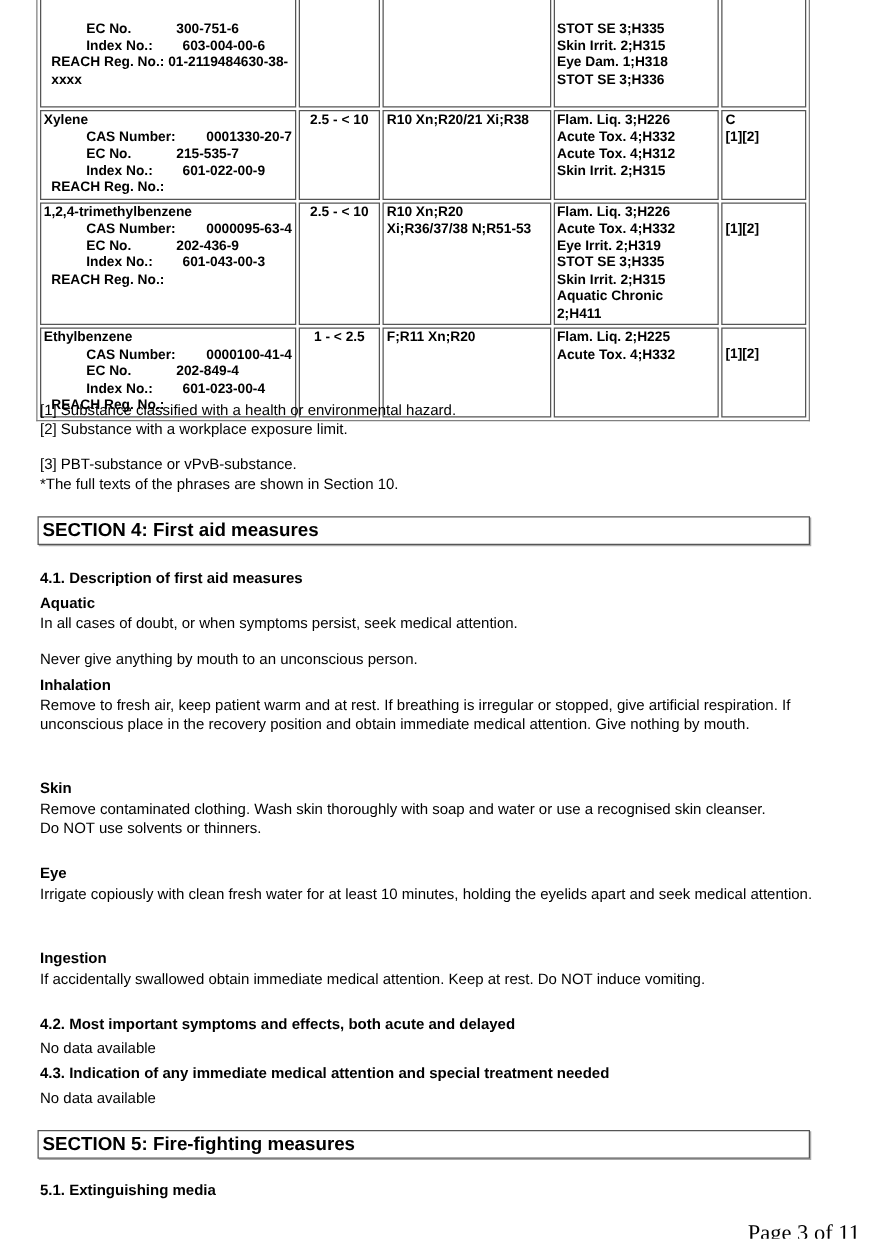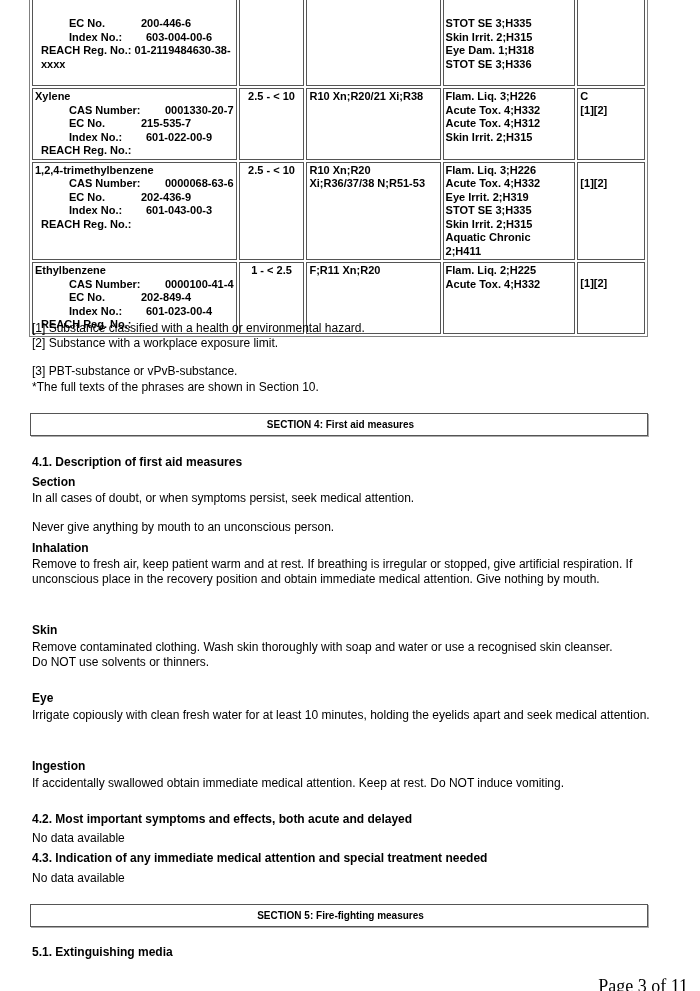--- a/index.html
+++ b/index.html
@@ -9,35 +9,35 @@
                  border-collapse: separate; border-spacing: 2px;
                  border: 1px solid #808080; border-top: none; }
     table.comp td { border: 1px solid #555; vertical-align: top; padding: 1px 2px;
                     font-size: 11px; font-weight: bold; line-height: 13.5px; }
     .c1 { width: 197px; } .c2 { width: 63px; text-align: center; } .c3 { width: 129px; } .c4 { width: 129px; } .c5 { width: 64px; }
     .ind { padding-left: 6px; display: block; }
     .gap { display: inline-block; padding-left: 28px; }
     .line { display: block; white-space: nowrap; }
     .note { position: absolute; left: 32px; font-size: 12px; }
     .sec { position: absolute; left: 30px; width: 613px; height: 21px; border: 1px solid #555;
-           box-shadow: 1px 1px 0 #aaa; font-size: 10px; font-weight: bold; line-height: 21px; padding-left: 3px; text-align: center; }
+           box-shadow: 1px 1px 0 #aaa; font-size: 15px; font-weight: bold; line-height: 21px; padding-left: 3px; }
     .h { position: absolute; left: 32px; font-size: 12px; font-weight: bold; text-align: right; }
     .p { position: absolute; left: 32px; width: 620px; font-size: 12px; line-height: 15px; }
     .footer { position: absolute; right: 12px; top: 976px; font-family: "Liberation Serif", serif; font-size: 18px; }
   </style>
 </head>
 <body>
 
 <table class="comp">
 
   <tbody>
       <tr style="height:92px;">
     <td class="c1">
       <span class="line" style="height:21px;"></span>
-      <span class="line ind"><span class="gap" style="width:72px;">EC No.</span><span>200-446-6</span></span>
+      <span class="line ind"><span class="gap" style="width:72px;">EC No.</span><span>300-751-6</span></span>
       <span class="line ind"><span class="gap" style="width:77px;">Index No.:</span><span>603-004-00-6</span></span>
       <span class="ind" style="white-space:normal;"><span>REACH Reg. No.:</span> <span style="word-break:break-all;">01-2119484630-38-xxxx</span></span>
     </td>
     <td class="c2"></td>
     <td class="c3"></td>
     <td class="c4">
       <span class="line" style="height:21px;"></span>
       <span class="line">STOT SE 3;H335</span>
       <span class="line">Skin Irrit. 2;H315</span>
       <span class="line">Eye Dam. 1;H318</span>
@@ -64,21 +64,21 @@
     </td>
     <td class="c5">
       <span class="line">C</span>
       <span class="line">[1][2]</span>
     </td>
   </tr>
 
   <tr style="height:95px;">
     <td class="c1">
       <span class="line">1,2,4-trimethylbenzene</span>
-      <span class="line ind"><span class="gap" style="width:96px;">CAS Number:</span><span>0000068-63-6</span></span>
+      <span class="line ind"><span class="gap" style="width:96px;">CAS Number:</span><span>0000095-63-4</span></span>
       <span class="line ind"><span class="gap" style="width:72px;">EC No.</span><span>202-436-9</span></span>
       <span class="line ind"><span class="gap" style="width:77px;">Index No.:</span><span>601-043-00-3</span></span>
       <span class="line ind"><span>REACH Reg. No.:</span></span>
     </td>
     <td class="c2">2.5 - &lt; 10</td>
     <td class="c3">
       <span class="line">R10 Xn;R20</span>
       <span class="line">Xi;R36/37/38 N;R51-53</span>
     </td>
     <td class="c4">
@@ -119,21 +119,21 @@
   </table>
 
 <div class="note" style="top:321px;">[1] Substance classified with a health or environmental hazard.</div>
 <div class="note" style="top:336px;">[2] Substance with a workplace exposure limit.</div>
 <div class="note" style="top:364px;">[3] PBT-substance or vPvB-substance.</div>
 <div class="note" style="top:380px;">*The full texts of the phrases are shown in Section 10.</div>
 
 <div class="sec" style="top:413px;">SECTION 4: First aid measures</div>
 
 <div class="h" style="top:455px;">4.1. Description of first aid measures</div>
-<div class="h" style="top:475px;">Section</div>
+<div class="h" style="top:475px;">Aquatic</div>
 <div class="p" style="top:491px;">In all cases of doubt, or when symptoms persist, seek medical attention.</div>
 <div class="p" style="top:520px;">Never give anything by mouth to an unconscious person.</div>
 <div class="h" style="top:541px;">Inhalation</div>
 <div class="p" style="top:557px;width:615px;">Remove to fresh air, keep patient warm and at rest. If breathing is irregular or stopped, give artificial respiration. If unconscious place in the recovery position and obtain immediate medical attention. Give nothing by mouth.</div>
 
 <div class="h" style="top:623px;">Skin</div>
 <div class="p" style="top:640px;width:590px;">Remove contaminated clothing. Wash skin thoroughly with soap and water or use a recognised skin cleanser. Do NOT use solvents or thinners.</div>
 
 <div class="h" style="top:691px;">Eye</div>
 <div class="p" style="top:708px;width:625px;">Irrigate copiously with clean fresh water for at least 10 minutes, holding the eyelids apart and seek medical attention.</div>

